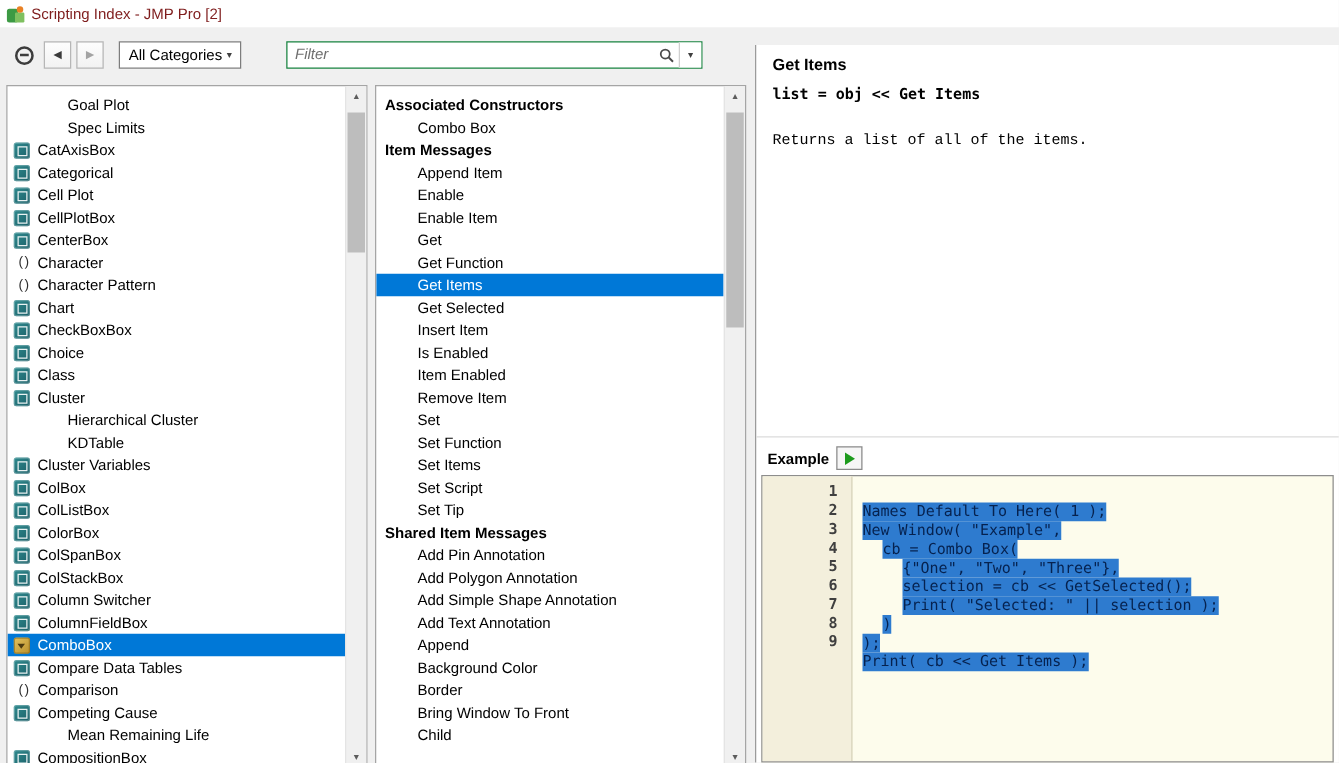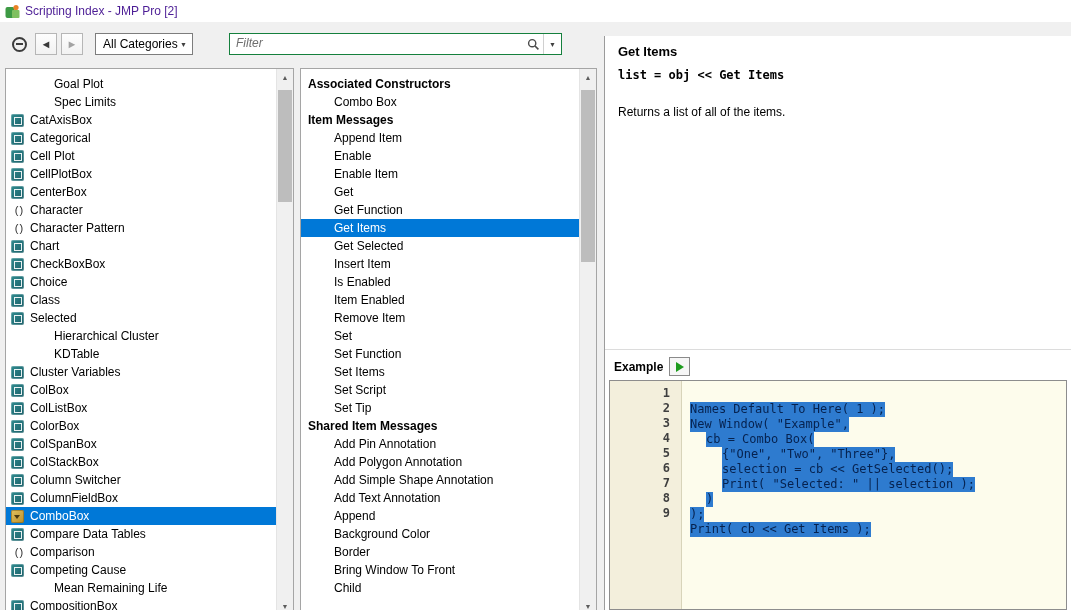--- a/index.html
+++ b/index.html
@@ -2,21 +2,21 @@
 <html style="--selection-blue: #0078d7; --code-selection-blue: #2e7bcf; --editor-background: #fdfcec; --run-green: #1d9b1d;"><head>
 <meta charset="utf-8">
 <style>
   * { margin:0; padding:0; box-sizing:border-box; }
   html,body { width:1071px; height:610px; overflow:hidden; }
   body { font-family:"Liberation Sans","DejaVu Sans",sans-serif; font-size:12px; color:#000; background:#f0f0f0; }
   .window { position:absolute; inset:0; }
 
   
   .titlebar { position:absolute; top:0; left:0; right:0; height:22px; background:#ffffff; display:flex; align-items:center; gap:5px; padding-left:5px; }
-  .titlebar .title { font-size:12px; color:#4c1d95; white-space:nowrap; }
+  .titlebar .title { font-size:12px; color:#7f1d1d; white-space:nowrap; }
 
   
   .toolbar { position:absolute; top:22px; left:0; right:0; height:44px; background:#f0f0f0; display:flex; align-items:center; padding-left:7px; }
   .btn-plain { border:none; background:transparent; width:24px; height:24px; display:flex; align-items:center; justify-content:center; }
   .circle-minus { width:15px; height:15px; border:2px solid #3c3c3c; border-radius:50%; position:relative; }
   .circle-minus::after { content:""; position:absolute; left:2px; right:2px; top:50%; margin-top:-1px; height:2px; background:#3c3c3c; }
   .btn-nav { width:22px; height:22px; margin-left:4px; border:1px solid #b6b6b6; background:linear-gradient(#fdfdfd,#f2f2f2); display:flex; align-items:center; justify-content:center; font-size:11px; }
   .arrow-back { color:#3a3a3a; }
   .arrow-fwd { color:#a3a3a3; }
   .category-select { margin-left:12px; width:98px; height:22px; background:#fff; border:1px solid #7d7d7d; display:flex; align-items:center; justify-content:space-between; padding:0 5px 0 7px; }
@@ -51,21 +51,21 @@
   .vscroll { position:absolute; top:0; right:0; bottom:0; width:17px; background:#f0f0f0; border-left:1px solid #e4e4e4; }
   .sb-btn { position:absolute; left:0; width:16px; height:17px; display:flex; align-items:center; justify-content:center; font-size:7px; color:#5c5c5c; }
   .sb-up { top:0; } .sb-down { bottom:0; }
   .sb-thumb { position:absolute; left:1px; width:14px; background:#bdbdbd; }
   .thumb-left { top:21px; height:112px; }
   .thumb-mid { top:21px; height:172px; }
 
   
   .detail-title { font-size:13px; font-weight:bold; margin:8px 0 0 13px; }
   .detail-syntax { font-family:"DejaVu Sans Mono","Liberation Mono",monospace; font-size:12px; font-weight:600; margin:9px 0 12px 13px; }
-  .detail-desc { font-size:12px; margin:23px 12px 0 13px; }
+  .detail-desc { font-size:12px; margin:23px 12px 0 13px;font-family:Liberation Mono, monospace; }
   .example-sep { position:absolute; left:0; right:0; top:313px; height:1px; background:#dcdcdc; }
   .example-header { position:absolute; top:321px; left:9px; height:19px; display:flex; align-items:center; gap:6px; }
   .example-label { font-weight:bold; font-size:12px; }
   .run-btn { width:21px; height:19px; border:1px solid #8a8a8a; background:#f6f6f6; display:flex; align-items:center; justify-content:center; padding:0; }
   .run-icon { width:0; height:0; border-top:5px solid transparent; border-bottom:5px solid transparent; border-left:8px solid var(--run-green,#1d9b1d); }
 
   
   .code-box { position:absolute; left:4px; right:4px; top:344px; bottom:0; border:1px solid #8d8d8d; background:var(--editor-background,#fdfcec); overflow:hidden; }
   .gutter { position:absolute; left:0; top:0; bottom:0; width:72px; background:#f3efdc; border-right:1px solid #d8d4ba; }
   .code-lines { position:absolute; left:0; right:0; top:5px; font-family:"DejaVu Sans Mono","Liberation Mono",monospace; font-size:12px; line-height:15px; }
@@ -166,21 +166,21 @@
         <div class="lrow">
           <span class="icslot ic-box"></span>
           <span class="lbl">Choice</span>
         </div>
         <div class="lrow">
           <span class="icslot ic-box"></span>
           <span class="lbl">Class</span>
         </div>
         <div class="lrow">
           <span class="icslot ic-box"></span>
-          <span class="lbl">Selected</span>
+          <span class="lbl">Cluster</span>
         </div>
         <div class="lrow ind">
           <span class="lbl">Hierarchical Cluster</span>
         </div>
         <div class="lrow ind">
           <span class="lbl">KDTable</span>
         </div>
         <div class="lrow">
           <span class="icslot ic-box"></span>
           <span class="lbl">Cluster Variables</span>

